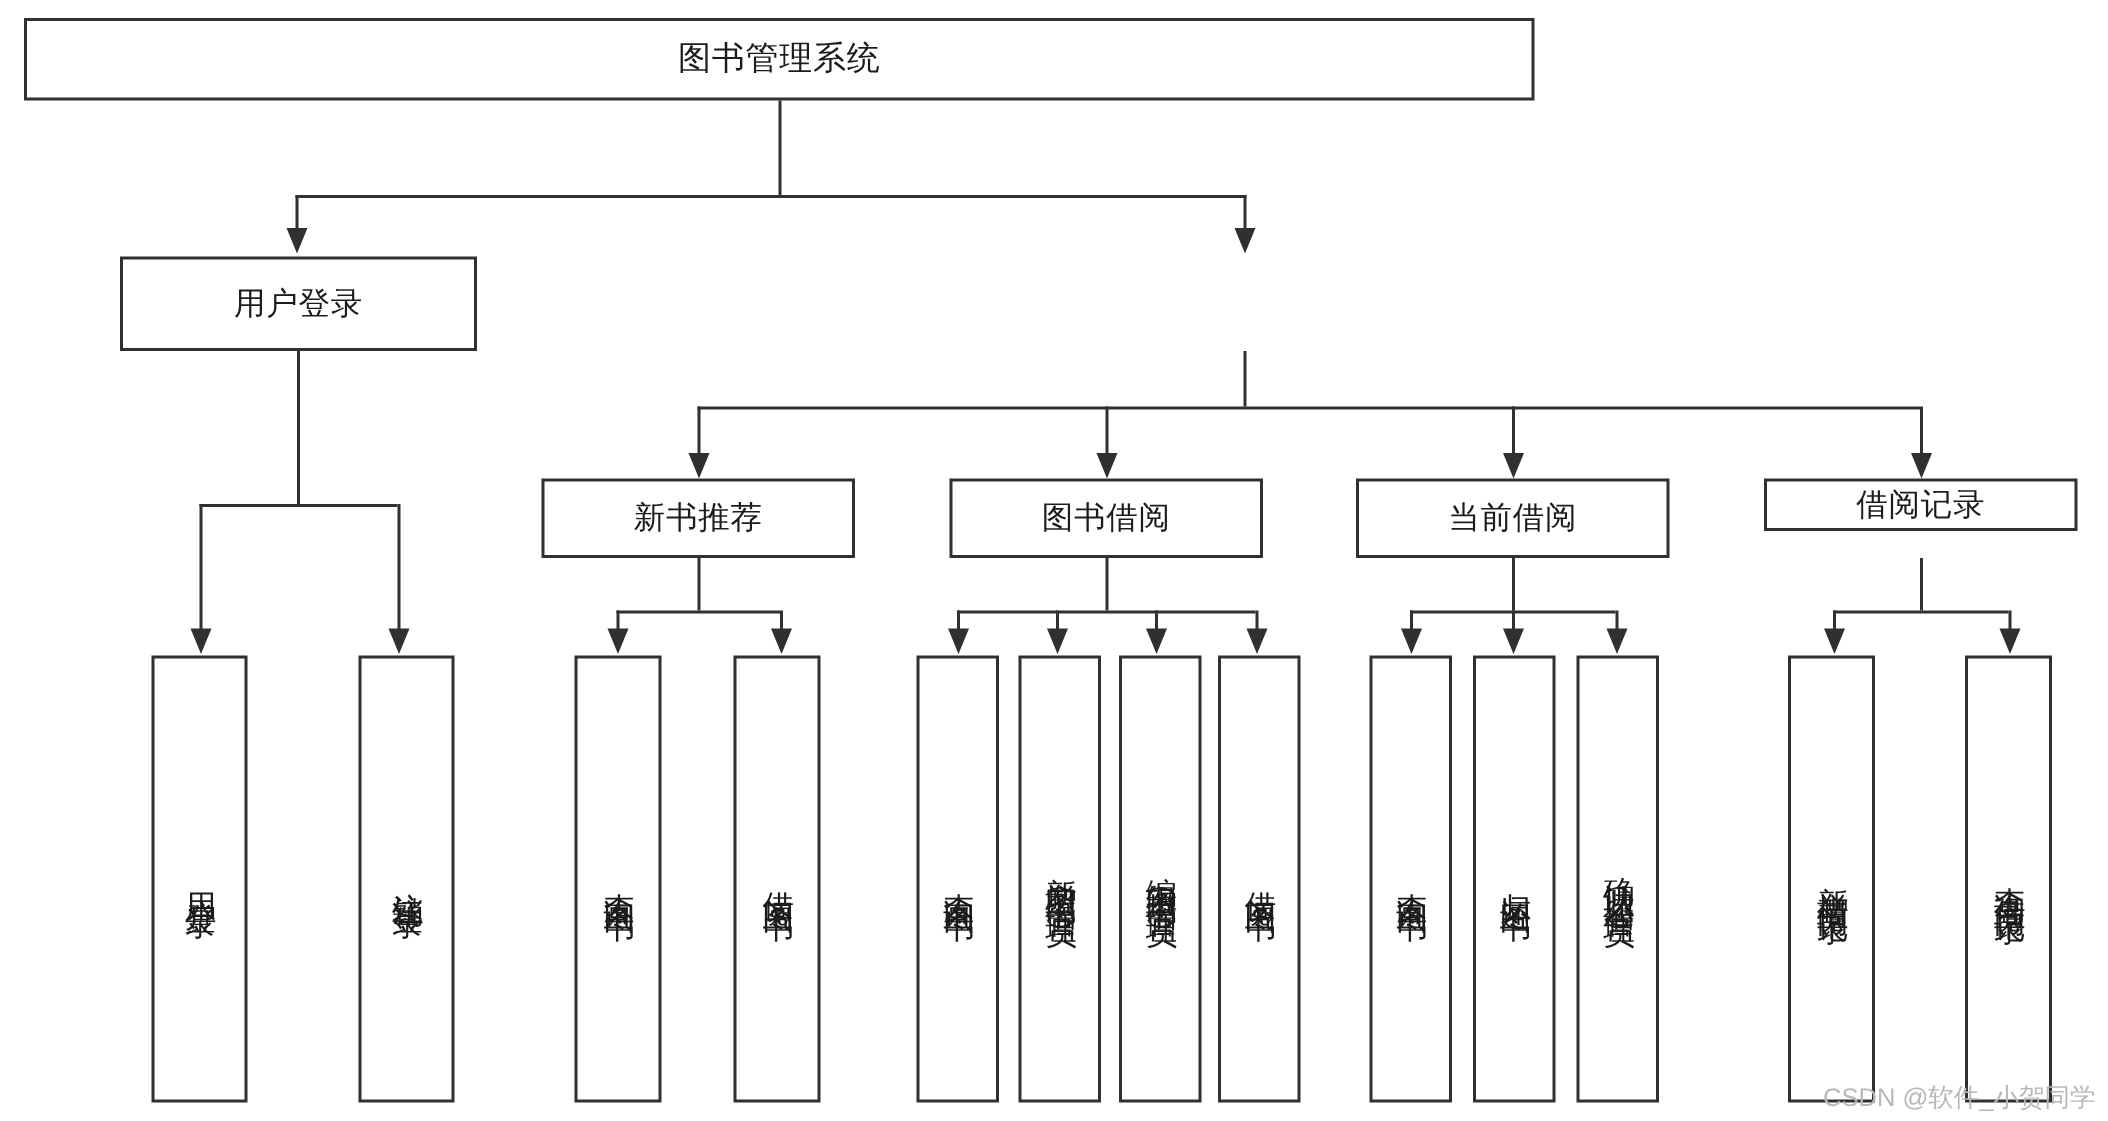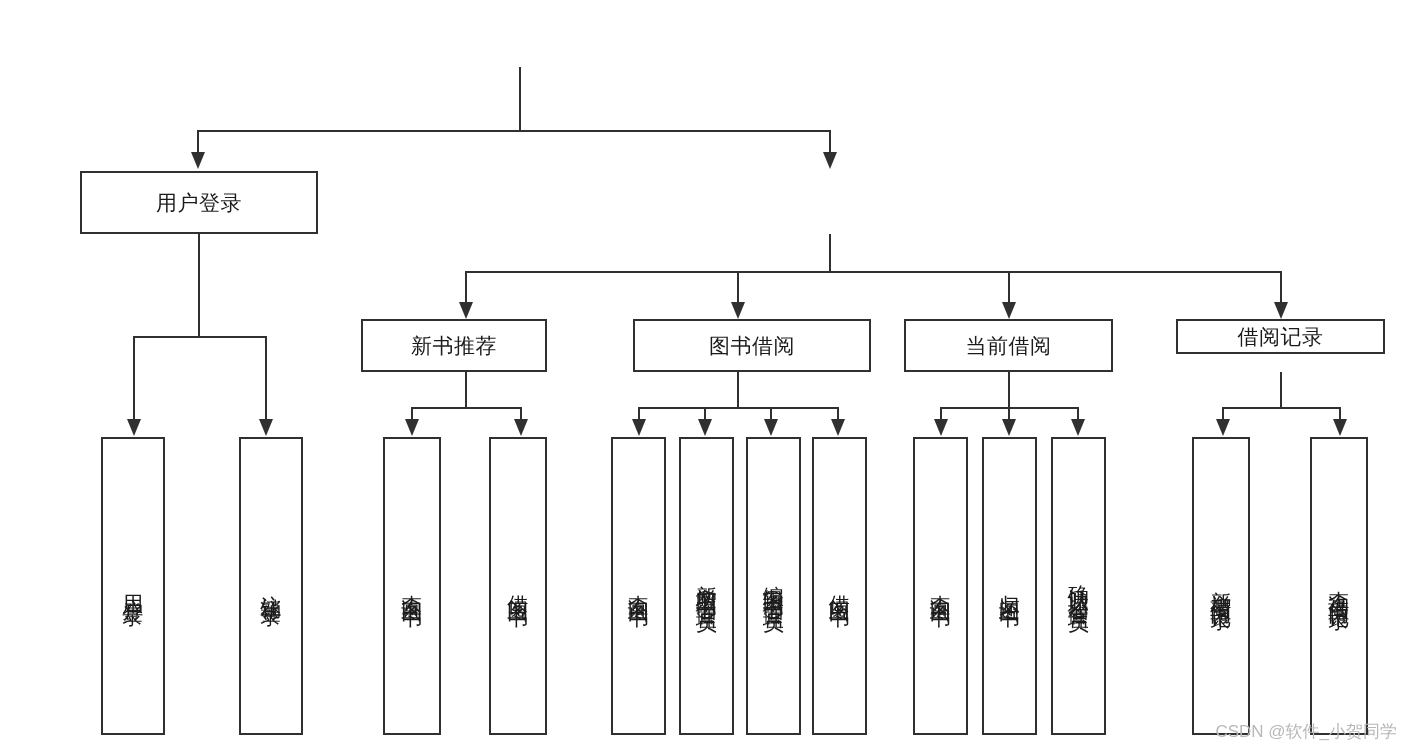--- a/index.html
+++ b/index.html
@@ -77,20 +77,23 @@
     color: #b8b8b8;
     white-space: nowrap;
     user-select: none;
   }
 </style>
 </head>
 <body>
 
 <div id="canvas">
 
+  <div class="node root" style="left:16px; top:12px; width:1007px; height:55px;">
+    <span class="label">图书管理系统</span>
+  </div>
 
   <div class="vline" style="left:519px; top:67px; height:63px;"></div>
 
   <div class="hline" style="left:197px; top:130px; width:634px;"></div>
 
   <div class="vline" style="left:197px; top:130px; height:23px;"></div>
   <div class="arrow" style="left:191px; top:152px;"></div>
   <div class="vline" style="left:829px; top:130px; height:23px;"></div>
   <div class="arrow" style="left:823px; top:152px;"></div>
 
@@ -110,24 +113,24 @@
   <div class="hline" style="left:465px; top:271px; width:815px;"></div>
   <div class="vline" style="left:465px; top:271px; height:32px;"></div>
   <div class="arrow" style="left:459px; top:302px;"></div>
   <div class="vline" style="left:737px; top:271px; height:32px;"></div>
   <div class="arrow" style="left:731px; top:302px;"></div>
   <div class="vline" style="left:1008px; top:271px; height:32px;"></div>
   <div class="arrow" style="left:1002px; top:302px;"></div>
   <div class="vline" style="left:1280px; top:271px; height:32px;"></div>
   <div class="arrow" style="left:1274px; top:302px;"></div>
 
-  <div class="node lvl2" style="left:361px; top:319px; width:186px; height:53px;">
+  <div class="node lvl2" style="left:361px; top:319px; width:209px; height:53px;">
     <span class="label">新书推荐</span>
   </div>
-  <div class="node lvl2" style="left:633px; top:319px; width:238px; height:53px;">
+  <div class="node lvl2" style="left:633px; top:319px; width:209px; height:53px;">
     <span class="label">图书借阅</span>
   </div>
   <div class="node lvl2" style="left:904px; top:319px; width:209px; height:53px;justify-content:center;">
     <span class="label">当前借阅</span>
   </div>
   <div class="node lvl2" style="left:1176px; top:319px; width:209px; height:35px;">
     <span class="label">借阅记录</span>
   </div>
 
   <div class="vline" style="left:465px; top:372px; height:35px;"></div>

